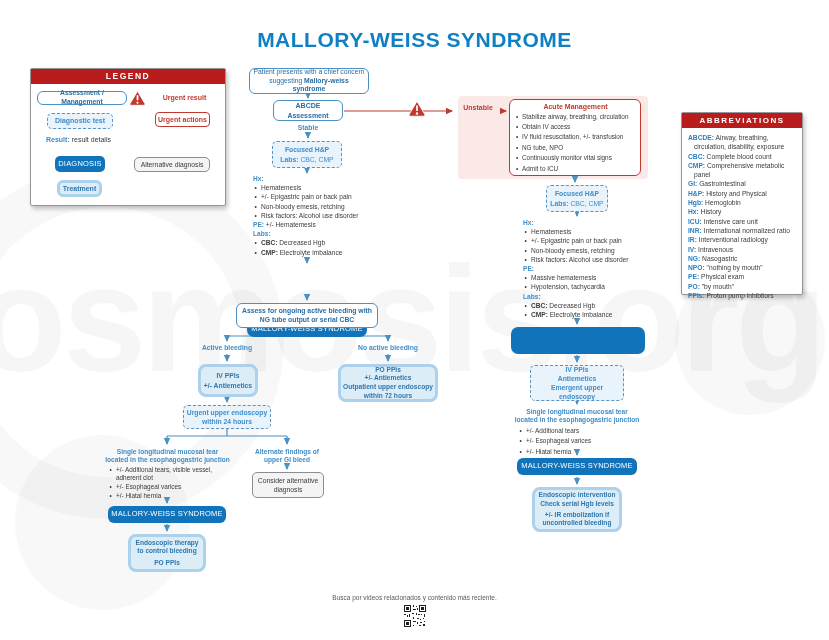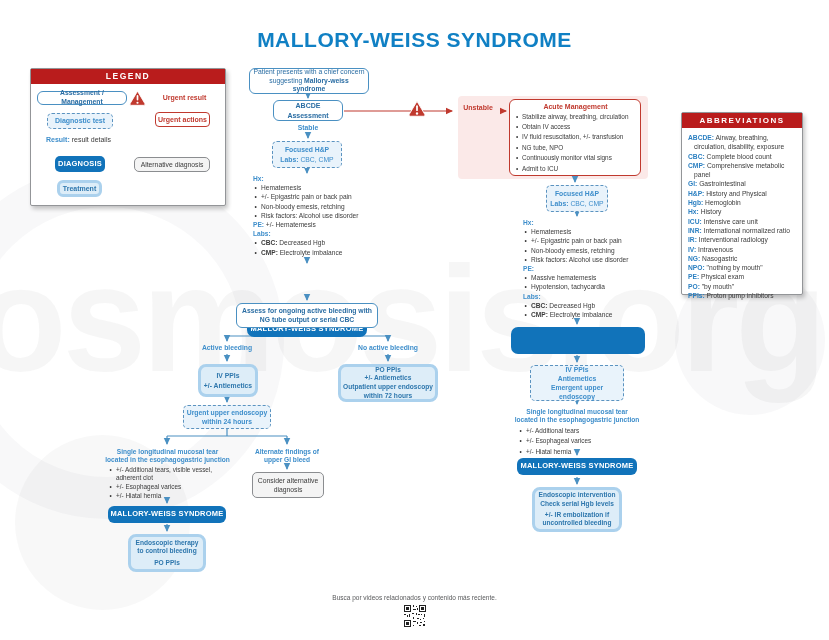--- a/index.html
+++ b/index.html
@@ -10,21 +10,21 @@
   .wm-text{position:absolute;left:-25px;top:233px;font-size:150px;font-weight:800;letter-spacing:-4px;color:rgba(88,89,91,0.055);white-space:nowrap;z-index:0;}
   .wm-blob{position:absolute;border-radius:50%;z-index:0;}
 
   
   .panel{position:absolute;background:#fff;border:1.5px solid #939598;border-radius:2px;box-shadow:2px 3px 4px rgba(0,0,0,0.22);z-index:3;}
   .panel-header{background:#b91c1c;color:#fff;font-weight:bold;text-align:center;letter-spacing:1.5px;height:15px;line-height:15px;font-size:8.5px;}
 
   
   .node{position:absolute;box-sizing:border-box;display:flex;flex-direction:column;justify-content:center;text-align:center;z-index:4;}
   .node-outline{background:#fff;border:1.3px solid #4a90c2;border-radius:6px;color:#2a6da3;font-size:7px;line-height:1.3;padding:2px 3px;}
-  .node-solid{background:#1173ba;border-radius:7px;color:#fff;font-weight:bold;font-size:7.5px;line-height:1.35;letter-spacing:0.2px;padding:2px;}
+  .node-solid{background:#1173ba;border-radius:7px;color:#fff;font-weight:normal;font-size:7.5px;line-height:1.35;letter-spacing:0.2px;padding:2px;}
   .node-dashed{background:#e9f3fb;border:1.2px dashed #5b93c0;border-radius:5px;color:#3e8ecb;font-weight:bold;font-size:6.8px;line-height:1.35;padding:2px;}
   .node-treatment{background:#ddedf8;border:3px solid #abd1ed;border-radius:8px;color:#2e77ad;font-weight:bold;font-size:6.8px;line-height:1.4;padding:2px;}
   .node-gray{background:#f4f4f4;border:1.2px solid #8b8d90;border-radius:5px;color:#3b3b3b;font-size:6.8px;line-height:1.35;padding:2px;}
   .node-red{background:#fff;border:1.4px solid #c0392e;border-radius:6px;text-align:left;padding:3px 4px 2px 5px;justify-content:flex-start;}
   .node-red .rtitle{color:#c0392e;font-weight:bold;font-size:7px;text-align:center;margin-bottom:2.5px;}
   .node-red ul{margin:0;padding:0;list-style:none;font-size:6.4px;color:#3b3b3b;}
   .node-red li{position:relative;padding-left:7px;margin-bottom:3.4px;line-height:1.1;}
   .node-red li::before{content:"•";position:absolute;left:1px;}
 
   .bold-b{font-weight:bold;}

